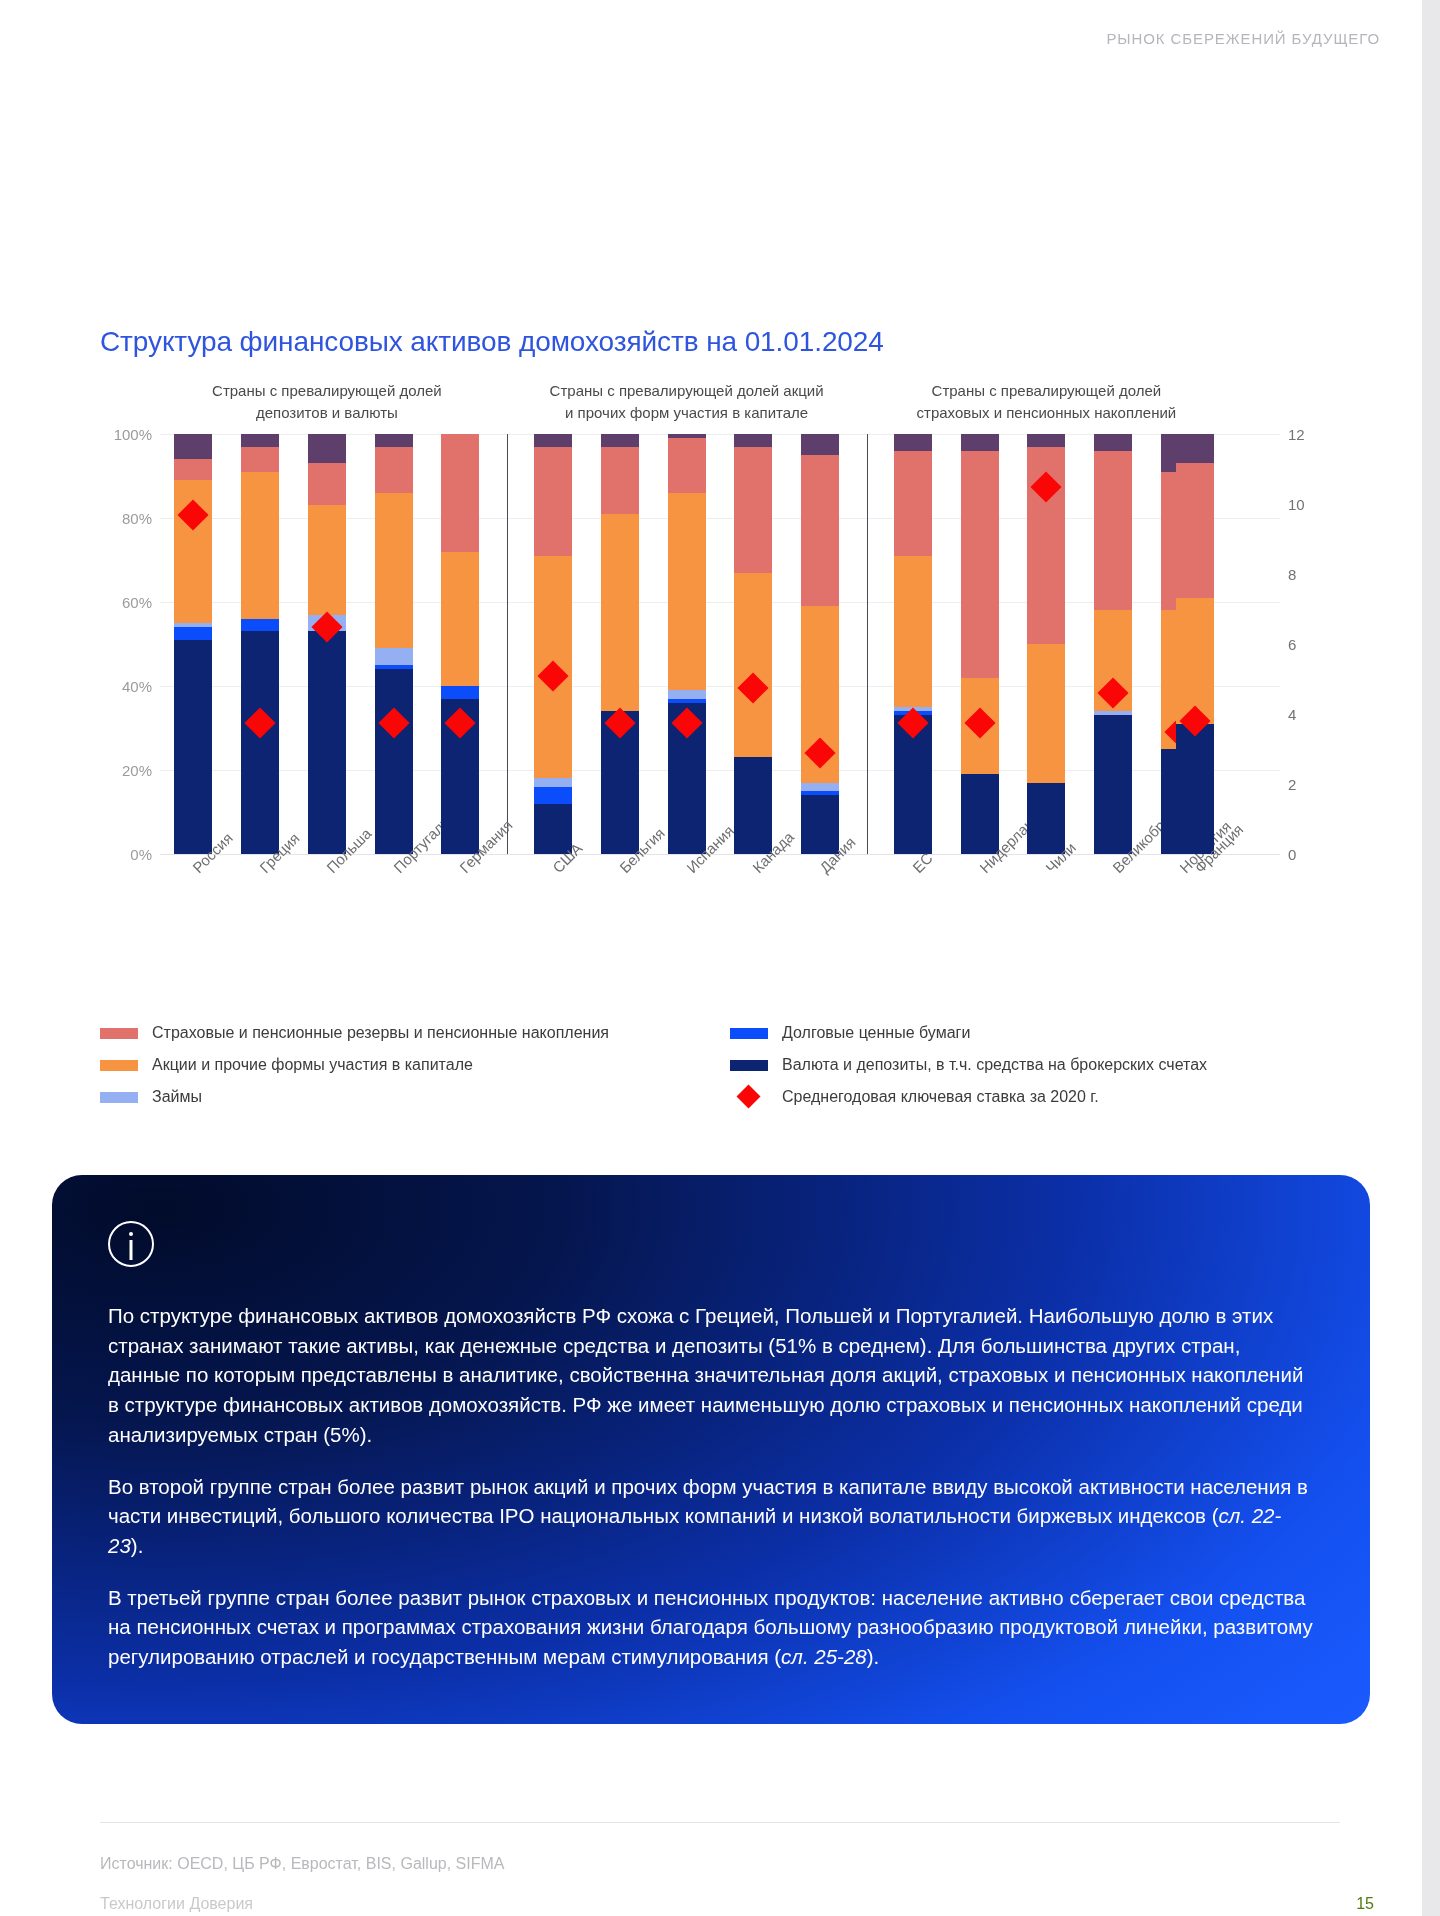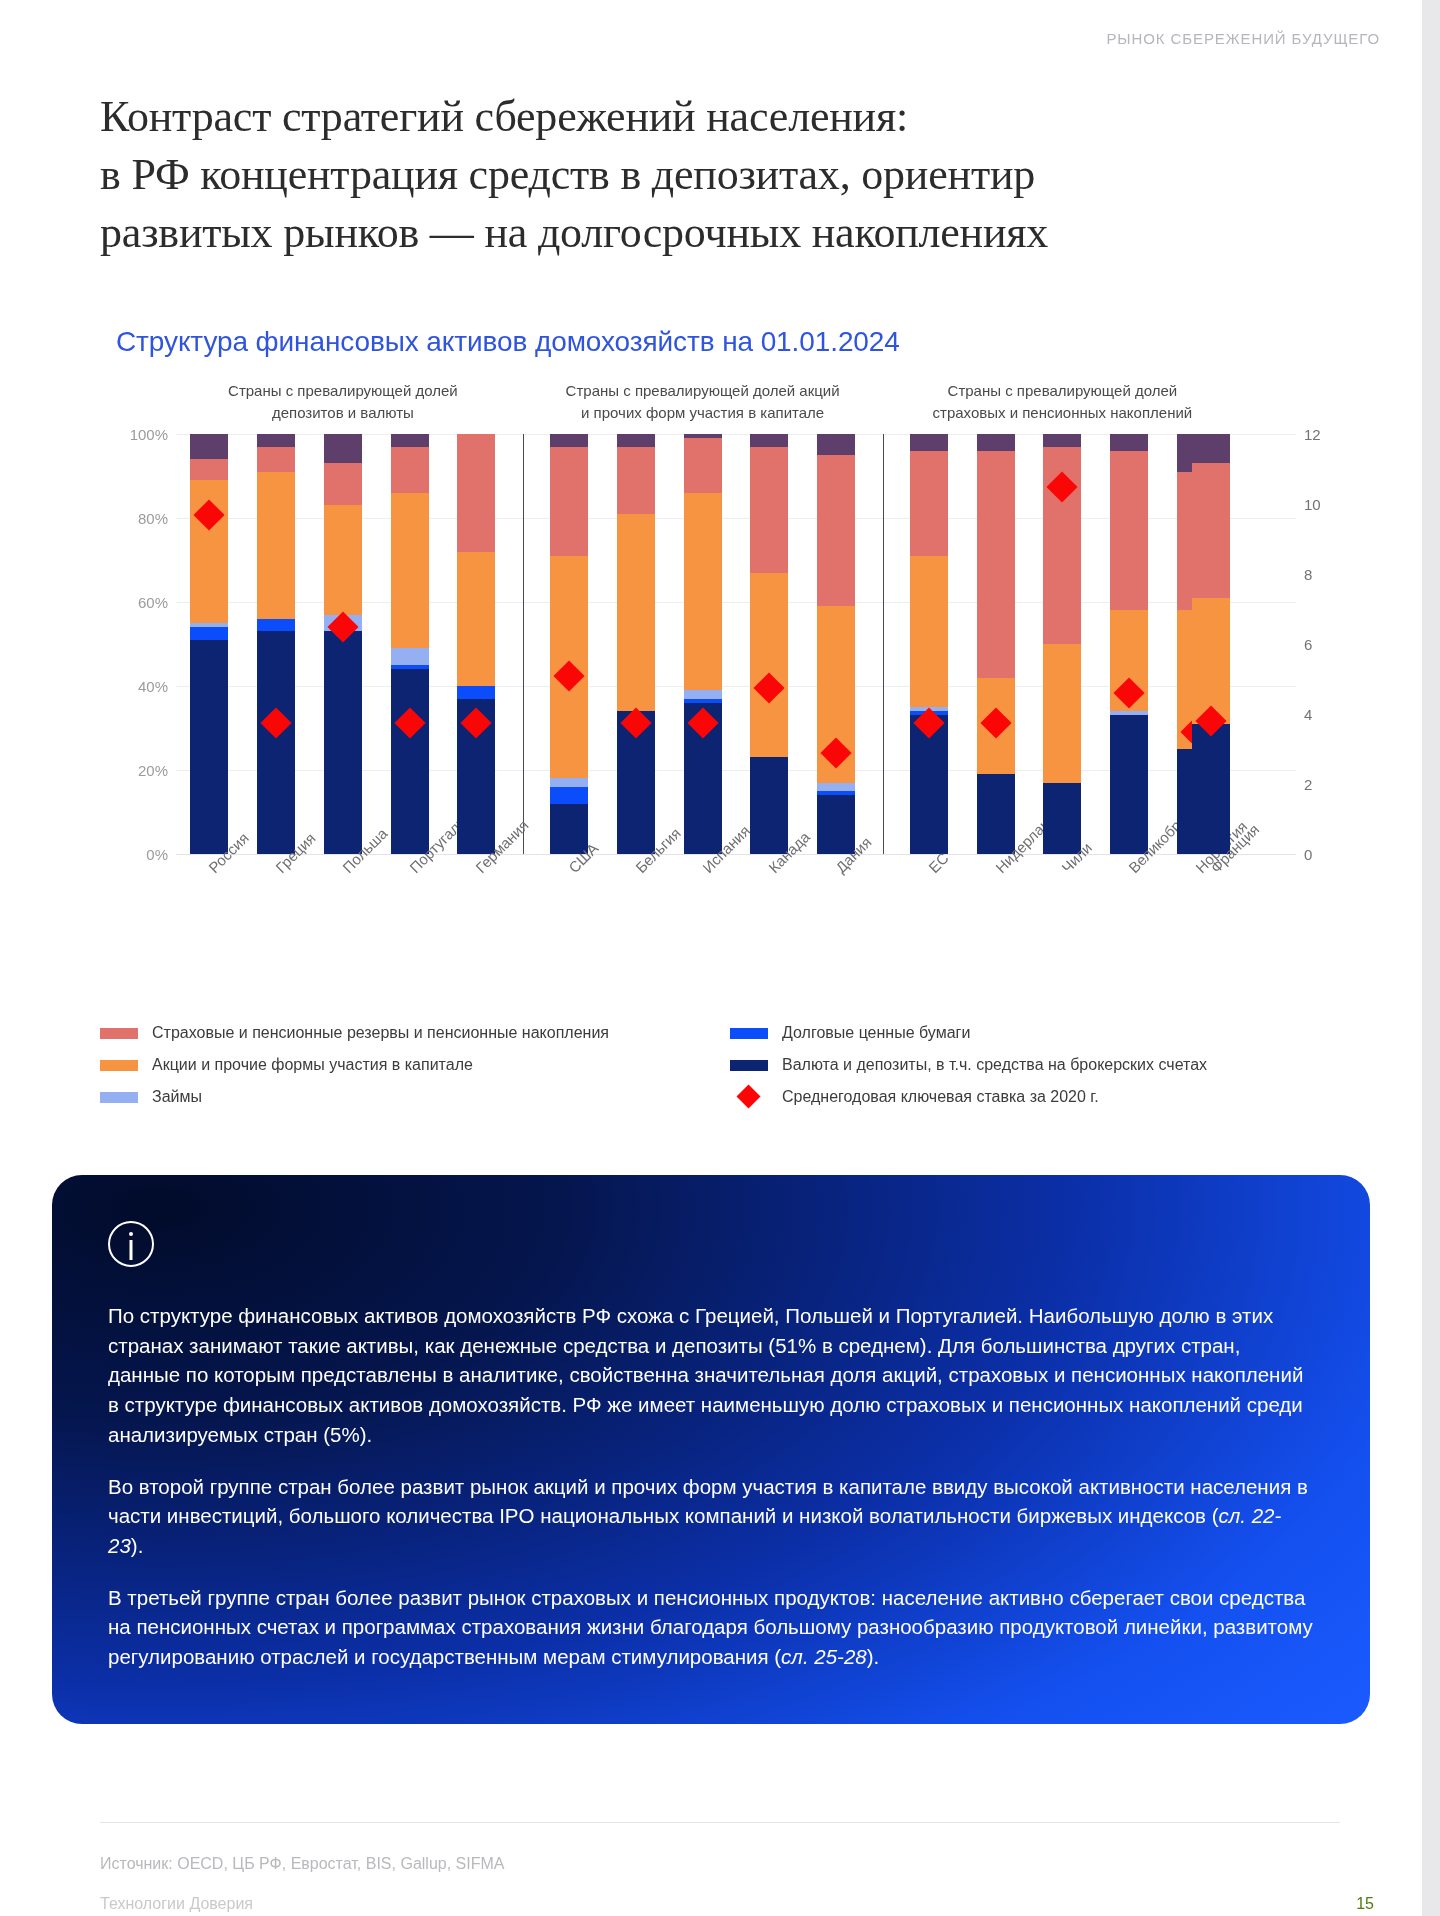--- a/index.html
+++ b/index.html
@@ -40,21 +40,21 @@
     font-family: "Liberation Serif", serif;
     font-size: 44px;
     line-height: 1.32;
     color: #2c2c2c;
     font-weight: 400;
     letter-spacing: -0.2px;
   }
   .title .ln { display: block; }
 
   
-  .chart-wrap { position: absolute; top: 326px; left: 0; width: 1176px; margin-left: 16px; }
+  .chart-wrap { position: absolute; top: 326px; left: 0; width: 1176px; }
   .chart-title {
     margin-left: 100px;
     font-size: 28px;
     color: #2f55df;
     font-weight: 400;
     letter-spacing: -0.1px;
   }
 
   .group-headers {
     position: relative;
@@ -244,25 +244,20 @@
   }
 </style>
 </head>
 <body>
 
 <div class="page">
   <div class="page-right-strip"></div>
 
   <div class="kicker">РЫНОК СБЕРЕЖЕНИЙ БУДУЩЕГО</div>
 
-  <div class="title">
-    <span class="ln">Контраст стратегий сбережений населения:</span>
-    <span class="ln">в РФ концентрация средств в депозитах, ориентир</span>
-    <span class="ln">развитых рынков — на долгосрочных накоплениях</span>
-  </div>
 
   <div class="chart-wrap">
     <div class="chart-title">Структура финансовых активов домохозяйств на 01.01.2024</div>
     <div class="group-headers" id="group-headers">
         <div class="group-header" style="width: 360px; left: 146.875px;">
           <span>Страны с превалирующей долей</span>
           <span>депозитов и валюты</span>
         </div>
         <div class="group-header" style="width: 360px; left: 506.625px;">
           <span>Страны с превалирующей долей акций</span>

